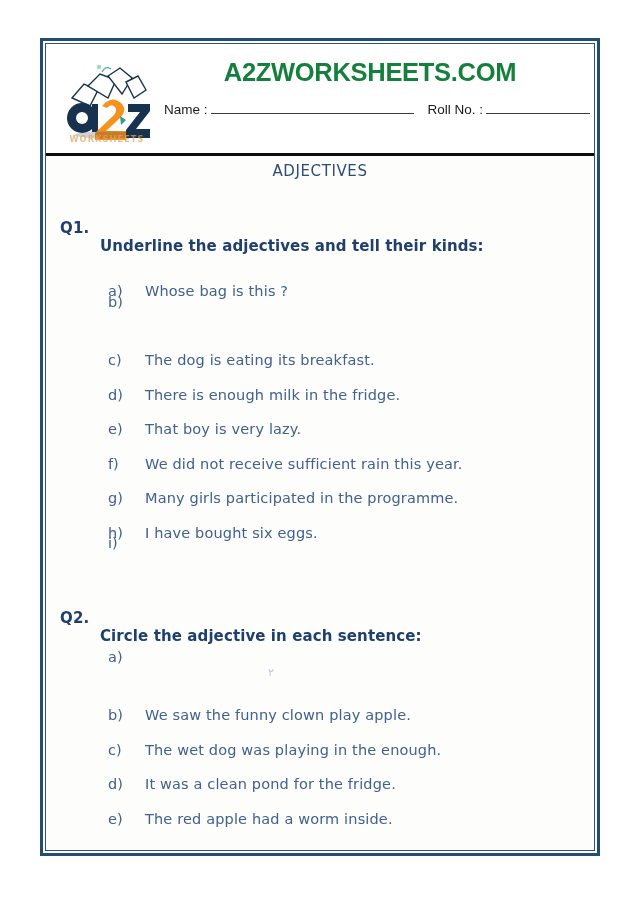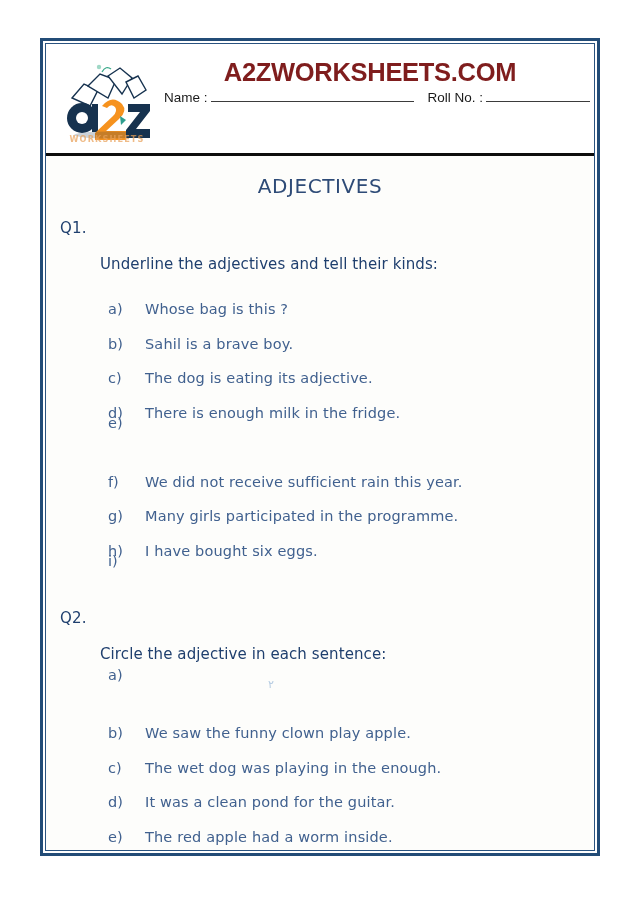--- a/index.html
+++ b/index.html
@@ -51,29 +51,29 @@
 
   .brand-title {
     position: absolute;
     left: 110px;
     right: 10px;
     top: 14px;
     text-align: center;
     font-size: 25.5px;
     font-weight: bold;
     letter-spacing: -0.3px;
-    color: #7f1d1d;
+    color: #15803d;
     font-family: "Liberation Sans", sans-serif;
   }
 
   .fields {
     position: absolute;
     left: 118px;
     right: 4px;
-    top: 46px;
+    top: 58px;
   }
 
   .field-row {
     display: flex;
     align-items: baseline;
     height: 27px;
     white-space: nowrap;
   }
 
   .field-label {
@@ -101,39 +101,39 @@
 
   
   .body {
     position: relative;
     padding: 0;
     font-family: "Liberation Sans", sans-serif;
   }
 
   .worksheet-title {
     text-align: center;
-    margin-top: 18px;
-    font-size: 20px;
+    margin-top: 6px;
+    font-size: 15px;
     color: #2e4b77;
     letter-spacing: 0.6px;
     font-family: "DejaVu Sans", sans-serif;
   }
 
   .question {
     margin-top: 21px;
     position: relative;
     padding-left: 14px;
   }
 
   .q-head {
     display: flex;
-    align-items: flex-start;
+    align-items: center;
     font-size: 15px;
     color: #1f3f6e;
-    font-weight: normal;
+    font-weight: bold;
     font-family: "DejaVu Sans", sans-serif;
   }
 
   .q-num {
     width: 40px;
     flex-shrink: 0;
     letter-spacing: 0.2px;
   }
 
   .q-text { letter-spacing: 0.1px; margin-top: 36px; }
@@ -232,32 +232,32 @@
           <span class="q-num">Q1.</span>
           <span class="q-text">Underline the adjectives and tell their kinds:</span>
         </div>
         <div class="items">
           <div class="item">
             <span class="item-marker">a)</span>
             <span class="item-text">Whose bag is this ?</span>
           </div>
           <div class="item">
             <span class="item-marker">b)</span>
-            <span class="item-text">Sahil is a brave boy.</span>
           </div>
           <div class="item">
             <span class="item-marker">c)</span>
-            <span class="item-text">The dog is eating its adjective.</span>
+            <span class="item-text">The dog is eating its breakfast.</span>
           </div>
           <div class="item">
             <span class="item-marker">d)</span>
             <span class="item-text">There is enough milk in the fridge.</span>
           </div>
           <div class="item">
             <span class="item-marker">e)</span>
+            <span class="item-text">That boy is very lazy.</span>
           </div>
           <div class="item">
             <span class="item-marker">f)</span>
             <span class="item-text">We did not receive sufficient rain this year.</span>
           </div>
           <div class="item">
             <span class="item-marker">g)</span>
             <span class="item-text">Many girls participated in the programme.</span>
           </div>
           <div class="item">
@@ -282,21 +282,21 @@
           <div class="item">
             <span class="item-marker">b)</span>
             <span class="item-text">We saw the funny clown play apple.</span>
           </div>
           <div class="item">
             <span class="item-marker">c)</span>
             <span class="item-text">The wet dog was playing in the enough.</span>
           </div>
           <div class="item">
             <span class="item-marker">d)</span>
-            <span class="item-text">It was a clean pond for the guitar.</span>
+            <span class="item-text">It was a clean pond for the fridge.</span>
           </div>
           <div class="item">
             <span class="item-marker">e)</span>
             <span class="item-text">The red apple had a worm inside.</span>
           </div>
         </div>
       </div>
 
       <div class="smudge">٢</div>
 

